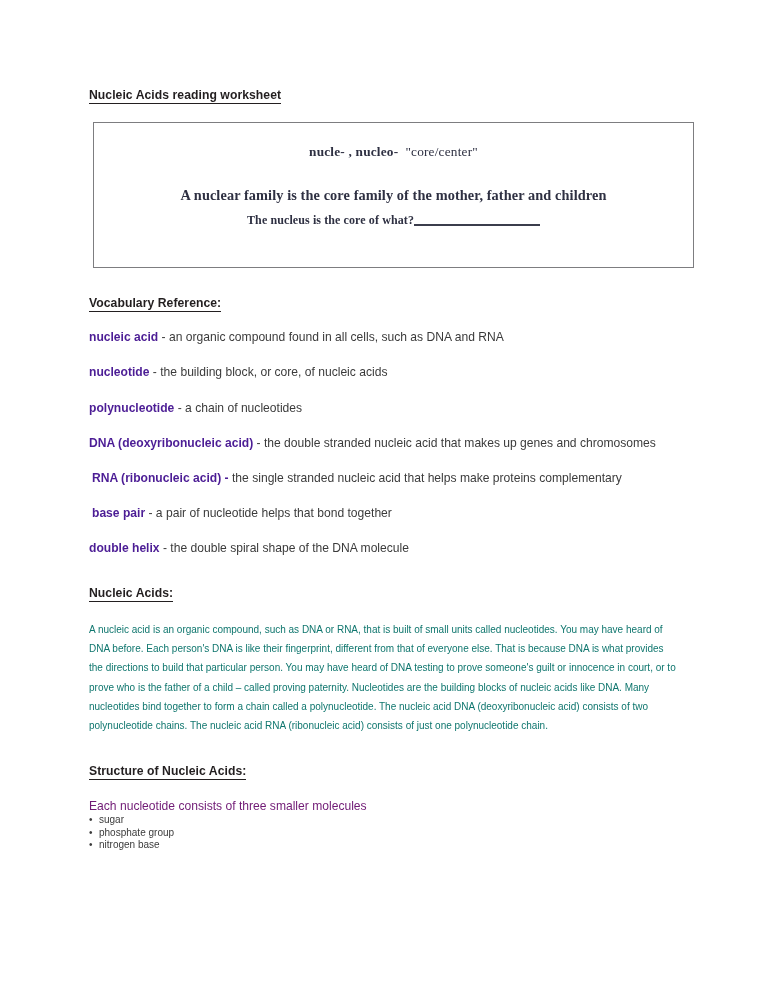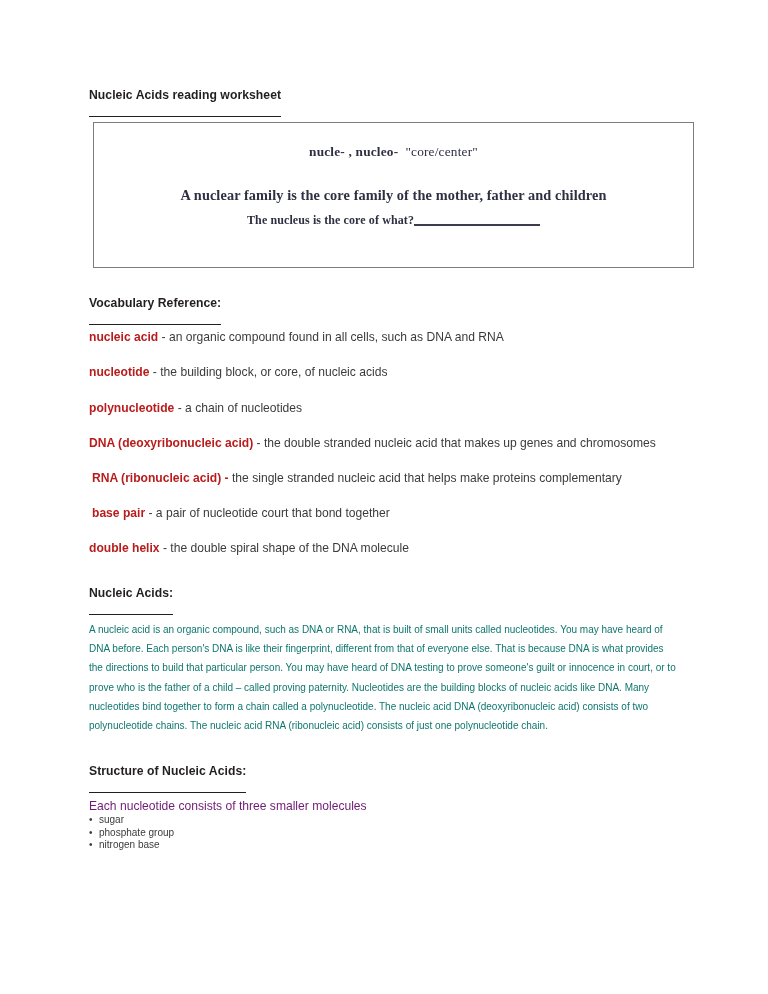--- a/index.html
+++ b/index.html
@@ -35,21 +35,21 @@
   .section-heading {
     font-size: 12.2px;
     font-weight: bold;
     color: #231f20;
     letter-spacing: 0.05px;
     line-height: 1.2;
   }
   .doc-title span,
   .section-heading span {
     border-bottom: 1.4px solid #231f20;
-    padding-bottom: 14px;
+    padding-bottom: 1px;
     text-align: center;
   }
 
   .doc-title { margin: 0 0 19px 0; }
 
   
   .definition-box {
     box-sizing: border-box;
     width: 601px;
     height: 146px;
@@ -99,21 +99,21 @@
 
   .vocab-list { margin: 0; padding: 0; list-style: none; }
   .vocab-item {
     font-size: 12.1px;
     line-height: 1.25;
     color: #3b3b3b;
     margin-top: 20px;
   }
   .vocab-item .term {
     font-weight: bold;
-    color: #b91c1c;
+    color: #4c1d95;
   }
   .vocab-item .definition { font-weight: normal; }
   .vocab-item.indented { padding-left: 3px; }
 
   
   .body-heading { margin: 30px 0 0 0; }
 
   .body-paragraph {
     font-size: 10px;
     line-height: 19.3px;
@@ -160,21 +160,21 @@
     </div>
 
     <div class="section-heading vocab-heading"><span>Vocabulary Reference:</span></div>
 
     <ul class="vocab-list">
       <li class="vocab-item"><span class="term">nucleic acid</span><span class="definition"> - an organic compound found in all cells, such as DNA and RNA</span></li>
       <li class="vocab-item"><span class="term">nucleotide</span><span class="definition"> - the building block, or core, of nucleic acids</span></li>
       <li class="vocab-item"><span class="term">polynucleotide</span><span class="definition"> - a chain of nucleotides</span></li>
       <li class="vocab-item"><span class="term">DNA (deoxyribonucleic acid)</span><span class="definition"> - the double stranded nucleic acid that makes up genes and chromosomes</span></li>
       <li class="vocab-item indented"><span class="term">RNA (ribonucleic acid) -</span><span class="definition"> the single stranded nucleic acid that helps make proteins complementary</span></li>
-      <li class="vocab-item indented"><span class="term">base pair</span><span class="definition"> - a pair of nucleotide court that bond together</span></li>
+      <li class="vocab-item indented"><span class="term">base pair</span><span class="definition"> - a pair of nucleotide helps that bond together</span></li>
       <li class="vocab-item"><span class="term">double helix</span><span class="definition"> - the double spiral shape of the DNA molecule</span></li>
     </ul>
 
     <div class="section-heading body-heading"><span>Nucleic Acids:</span></div>
 
     <p class="body-paragraph">A nucleic acid is an organic compound, such as DNA or RNA, that is built of small units called nucleotides. You may have heard of DNA before. Each person's DNA is like their fingerprint, different from that of everyone else. That is because DNA is what provides the directions to build that particular person. You may have heard of DNA testing to prove someone's guilt or innocence in court, or to prove who is the father of a child – called proving paternity. Nucleotides are the building blocks of nucleic acids like DNA. Many nucleotides bind together to form a chain called a polynucleotide. The nucleic acid DNA (deoxyribonucleic acid) consists of two polynucleotide chains. The nucleic acid RNA (ribonucleic acid) consists of just one polynucleotide chain.</p>
 
     <div class="section-heading structure-heading"><span>Structure of Nucleic Acids:</span></div>
 
     <p class="lead-in">Each nucleotide consists of three smaller molecules</p>

